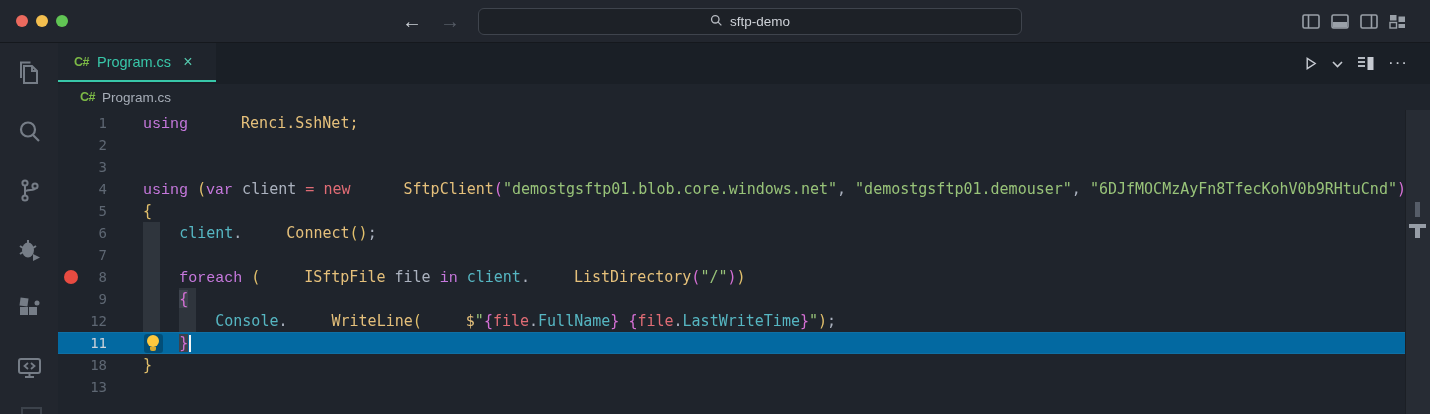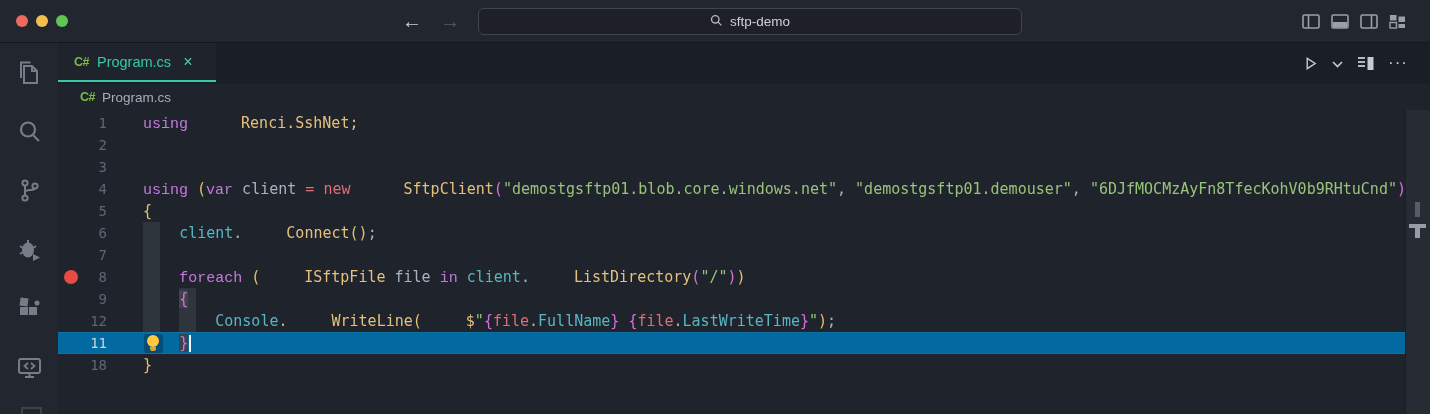--- a/index.html
+++ b/index.html
@@ -270,20 +270,24 @@
           </div>
           <div class="line active">
             <div class="gutter"><span class="num">11</span></div>
             <div class="content"><span class="tok pl">    </span><span class="tok b2 m">}</span><span class="cursor"></span></div>
             <span class="bulb"></span>
           </div>
           <div class="line">
             <div class="gutter"><span class="num">18</span></div>
             <div class="content"><span class="tok b1">}</span></div>
           </div>
+          <div class="line">
+            <div class="gutter"><span class="num">13</span></div>
+            <div class="content"></div>
+          </div>
         </div>
       <div class="minimap">
         <div class="mm-mark1"></div>
         <div class="mm-mark2"></div>
       </div>
     </div>
 
   </div>
 </div>
 

